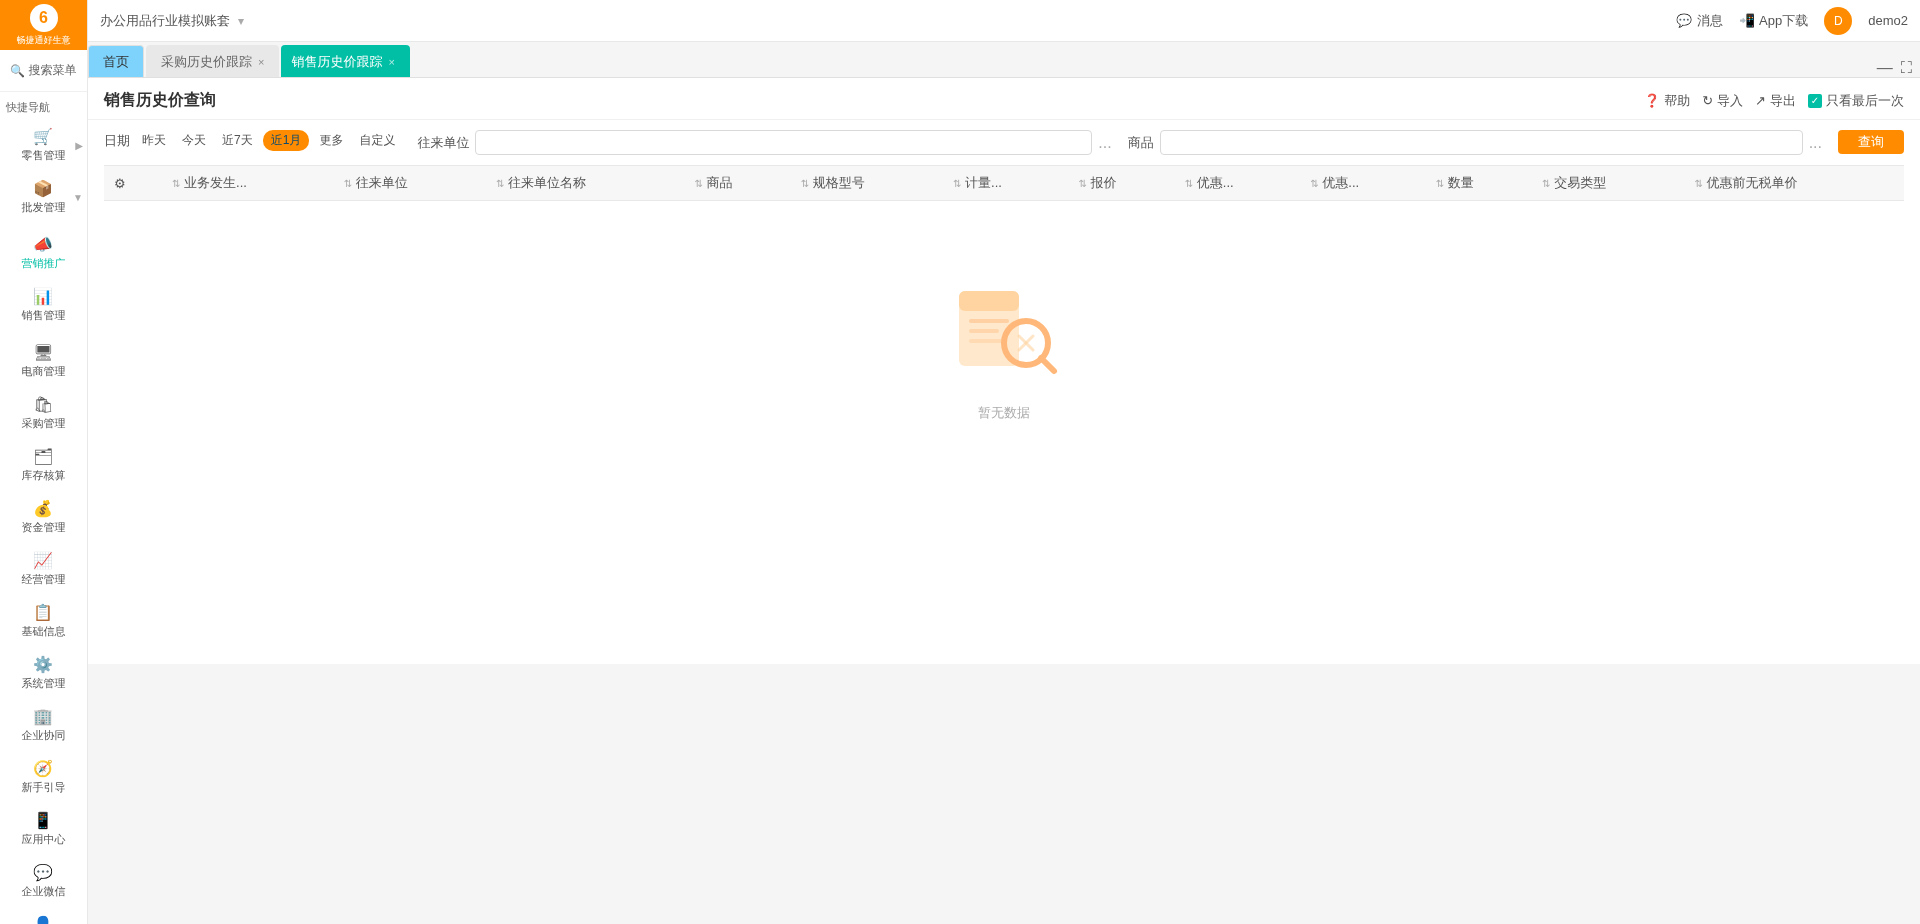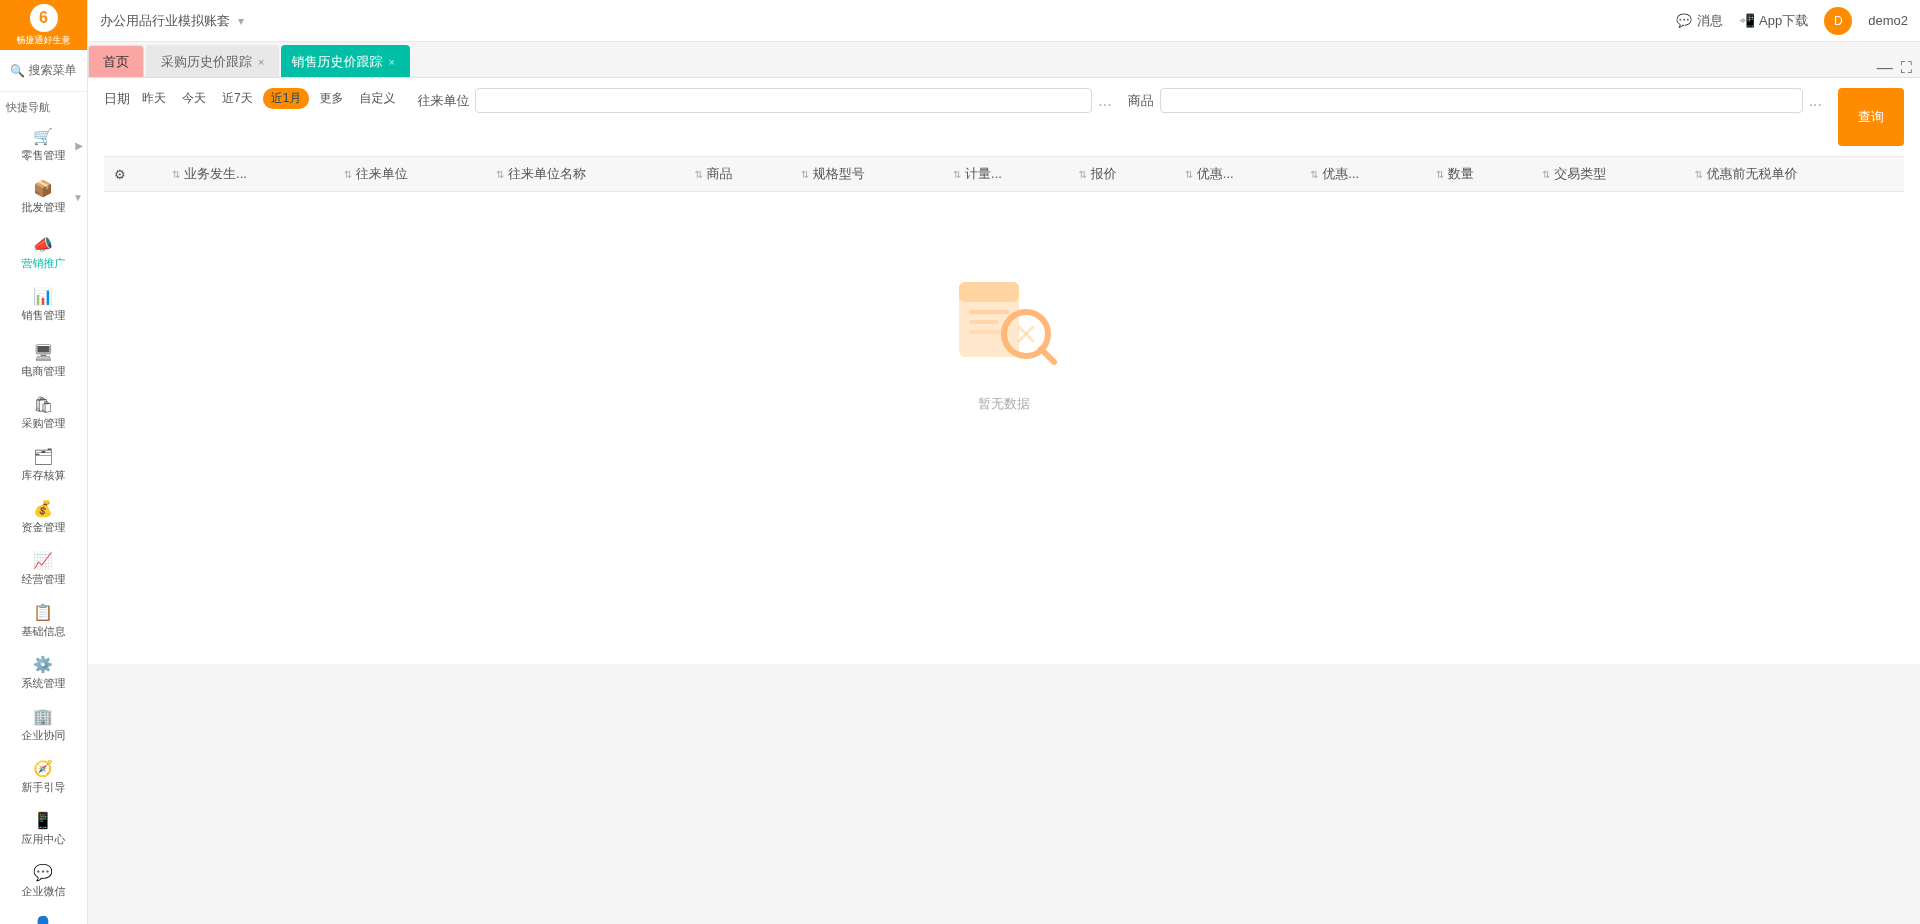--- a/index.html
+++ b/index.html
@@ -30,21 +30,21 @@
     .header-title { font-size: 13px; color: #555; }
     .header-dropdown { font-size: 12px; color: #aaa; cursor: pointer; }
     .header-right { display: flex; align-items: center; gap: 16px; }
     .header-btn { display: flex; align-items: center; gap: 4px; font-size: 13px; color: #555; cursor: pointer; }
     .user-avatar { width: 28px; height: 28px; border-radius: 50%; background: #ff8c00; display: flex; align-items: center; justify-content: center; color: #fff; font-size: 12px; }
     .user-name { font-size: 13px; color: #555; cursor: pointer; }
 
     
     .tabs-bar { height: 36px; background: #f5f5f5; display: flex; align-items: flex-end; border-bottom: 1px solid #e0e0e0; }
     .tab { height: 32px; display: flex; align-items: center; padding: 0 14px; font-size: 13px; cursor: pointer; border: 1px solid transparent; border-bottom: none; gap: 6px; margin-right: 2px; }
-    .tab.home { background: #fca5a5; border-color: #e0e0e0; color: #333; border-radius: 4px 4px 0 0; }
+    .tab.home { background: #7dd3fc; border-color: #e0e0e0; color: #333; border-radius: 4px 4px 0 0; }
     .tab.inactive { background: #e8e8e8; color: #666; border-radius: 4px 4px 0 0; }
     .tab.active { background: #00bfa5; color: #fff; border-radius: 4px 4px 0 0; padding-left: 9px; }
     .tab-close { font-size: 11px; cursor: pointer; opacity: 0.7; }
     .tab-actions { margin-left: auto; display: flex; align-items: center; gap: 8px; padding-right: 8px; }
     .tab-action-btn { font-size: 16px; cursor: pointer; color: #666; }
 
     
     .page-content { flex: 1; background: #fff; overflow: auto; }
 
     
@@ -60,21 +60,21 @@
     .filter-bar { padding: 10px 16px; background: #fff; }
     .filter-row { display: flex; align-items: flex-start; gap: 16px; flex-wrap: wrap; }
     .filter-group { display: flex; align-items: center; gap: 6px; }
     .filter-label { font-size: 13px; color: #555; white-space: nowrap; }
     .date-options { display: flex; align-items: center; gap: 4px; }
     .date-opt { font-size: 12px; color: #555; cursor: pointer; padding: 2px 6px; border-radius: 3px; }
     .date-opt.active { background: #ff8c00; color: #0c4a6e; border-radius: 10px; padding: 2px 8px; }
     .date-range-text { font-size: 12px; color: #888; }
     .filter-input { border: 1px solid #d9d9d9; border-radius: 4px; padding: 4px 8px; font-size: 13px; color: #333; outline: none; min-width: 160px; }
     .filter-dots { color: #aaa; font-size: 16px; cursor: pointer; }
-    .query-btn { background: #ff8c00; color: #fff; border: none; border-radius: 4px; padding: 20px 20px; font-size: 13px; cursor: pointer; white-space: nowrap; }
+    .query-btn { background: #ff8c00; color: #fff; border: none; border-radius: 4px; padding: 3px 20px; font-size: 13px; cursor: pointer; white-space: nowrap; }
     .settings-btn { border: 1px solid #d9d9d9; background: #fff; color: #555; border-radius: 4px; padding: 5px 14px; font-size: 13px; cursor: pointer; }
     .filter-row2 { margin-top: 6px; display: flex; align-items: center; gap: 16px; }
 
     
     .table-container { padding: 0 16px; }
     .data-table { width: 100%; border-collapse: collapse; font-size: 13px; }
     .data-table th { background: #f7f7f7; padding: 8px 10px; text-align: left; color: #555; font-weight: normal; border-bottom: 1px solid #e8e8e8; border-top: 1px solid #e8e8e8; white-space: nowrap; cursor: pointer; user-select: none; }
     .th-gear { background: #f7f7f7; padding: 8px 10px; border-bottom: 1px solid #e8e8e8; border-top: 1px solid #e8e8e8; cursor: pointer; }
     .sort-arrows { color: #aaa; font-size: 10px; margin-left: 2px; }
 
@@ -230,20 +230,43 @@
       <span class="tab-close">×</span>
     </div>
     <div class="tab-actions">
       <span class="tab-action-btn">—</span>
       <span class="tab-action-btn">⛶</span>
     </div>
   </div>
 
   <div class="page-content">
 
+    <div class="page-title-bar">
+      <span class="page-title">销售历史价查询</span>
+      <div class="page-actions">
+        <div class="page-action-btn">
+          <span>❓</span>
+          <span>帮助</span>
+        </div>
+        <div class="page-action-btn">
+          <span>↻</span>
+          <span>导入</span>
+        </div>
+        <div class="page-action-btn">
+          <span>↗</span>
+          <span>导出</span>
+        </div>
+        <label class="checkbox-label">
+          <div class="checkbox-checked">
+            <span>✓</span>
+          </div>
+          <span>只看最后一次</span>
+        </label>
+      </div>
+    </div>
 
     <div class="filter-bar">
       <div class="filter-row">
 
         <div class="filter-group">
           <span class="filter-label">日期</span>
           <div class="date-options">
             <span class="date-opt">昨天</span>
             <span class="date-opt">今天</span>
             <span class="date-opt">近7天</span>

